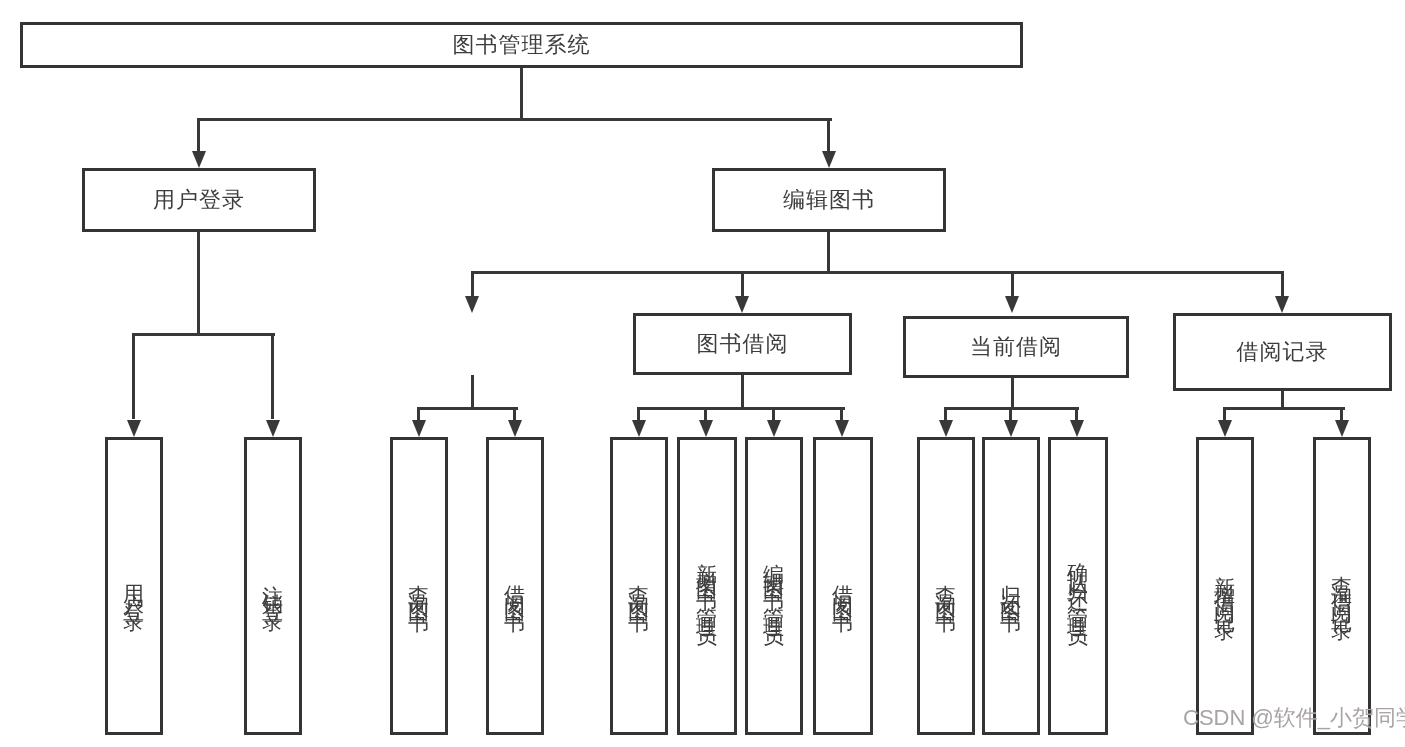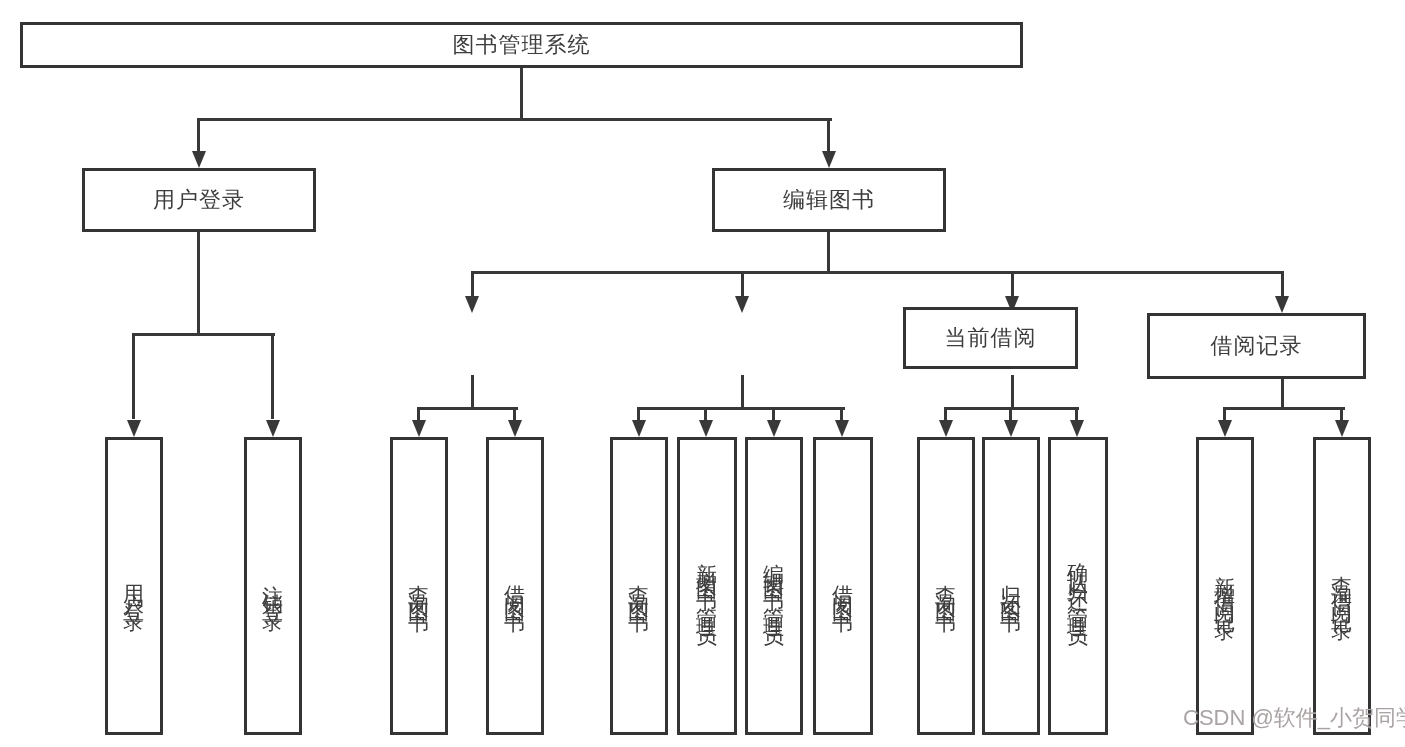--- a/index.html
+++ b/index.html
@@ -38,24 +38,27 @@
     <span class="hlbl">图书管理系统</span>
   </div>
 
   <div class="box" style="left:82px;top:168px;width:234px;height:64px">
     <span class="hlbl">用户登录</span>
   </div>
   <div class="box" style="left:712px;top:168px;width:234px;height:64px">
     <span class="hlbl">编辑图书</span>
   </div>
 
-  <div class="box" style="left:903px;top:307px;width:175px;height:62px">
+  <div class="box" style="left:633px;top:313px;width:219px;height:62px">
+    <span class="hlbl">图书借阅</span>
+  </div>
+  <div class="box" style="left:903px;top:316px;width:226px;height:62px">
     <span class="hlbl">当前借阅</span>
   </div>
-  <div class="box" style="left:1147px;top:313px;width:219px;height:66px">
+  <div class="box" style="left:1173px;top:313px;width:219px;height:78px">
     <span class="hlbl">借阅记录</span>
   </div>
 
   <div class="box vbox" style="left:105px;top:437px;width:58px;height:298px">
     <span class="vlbl">用户登录</span>
   </div>
   <div class="box vbox" style="left:244px;top:437px;width:58px;height:298px">
     <span class="vlbl">注销登录</span>
   </div>
 

